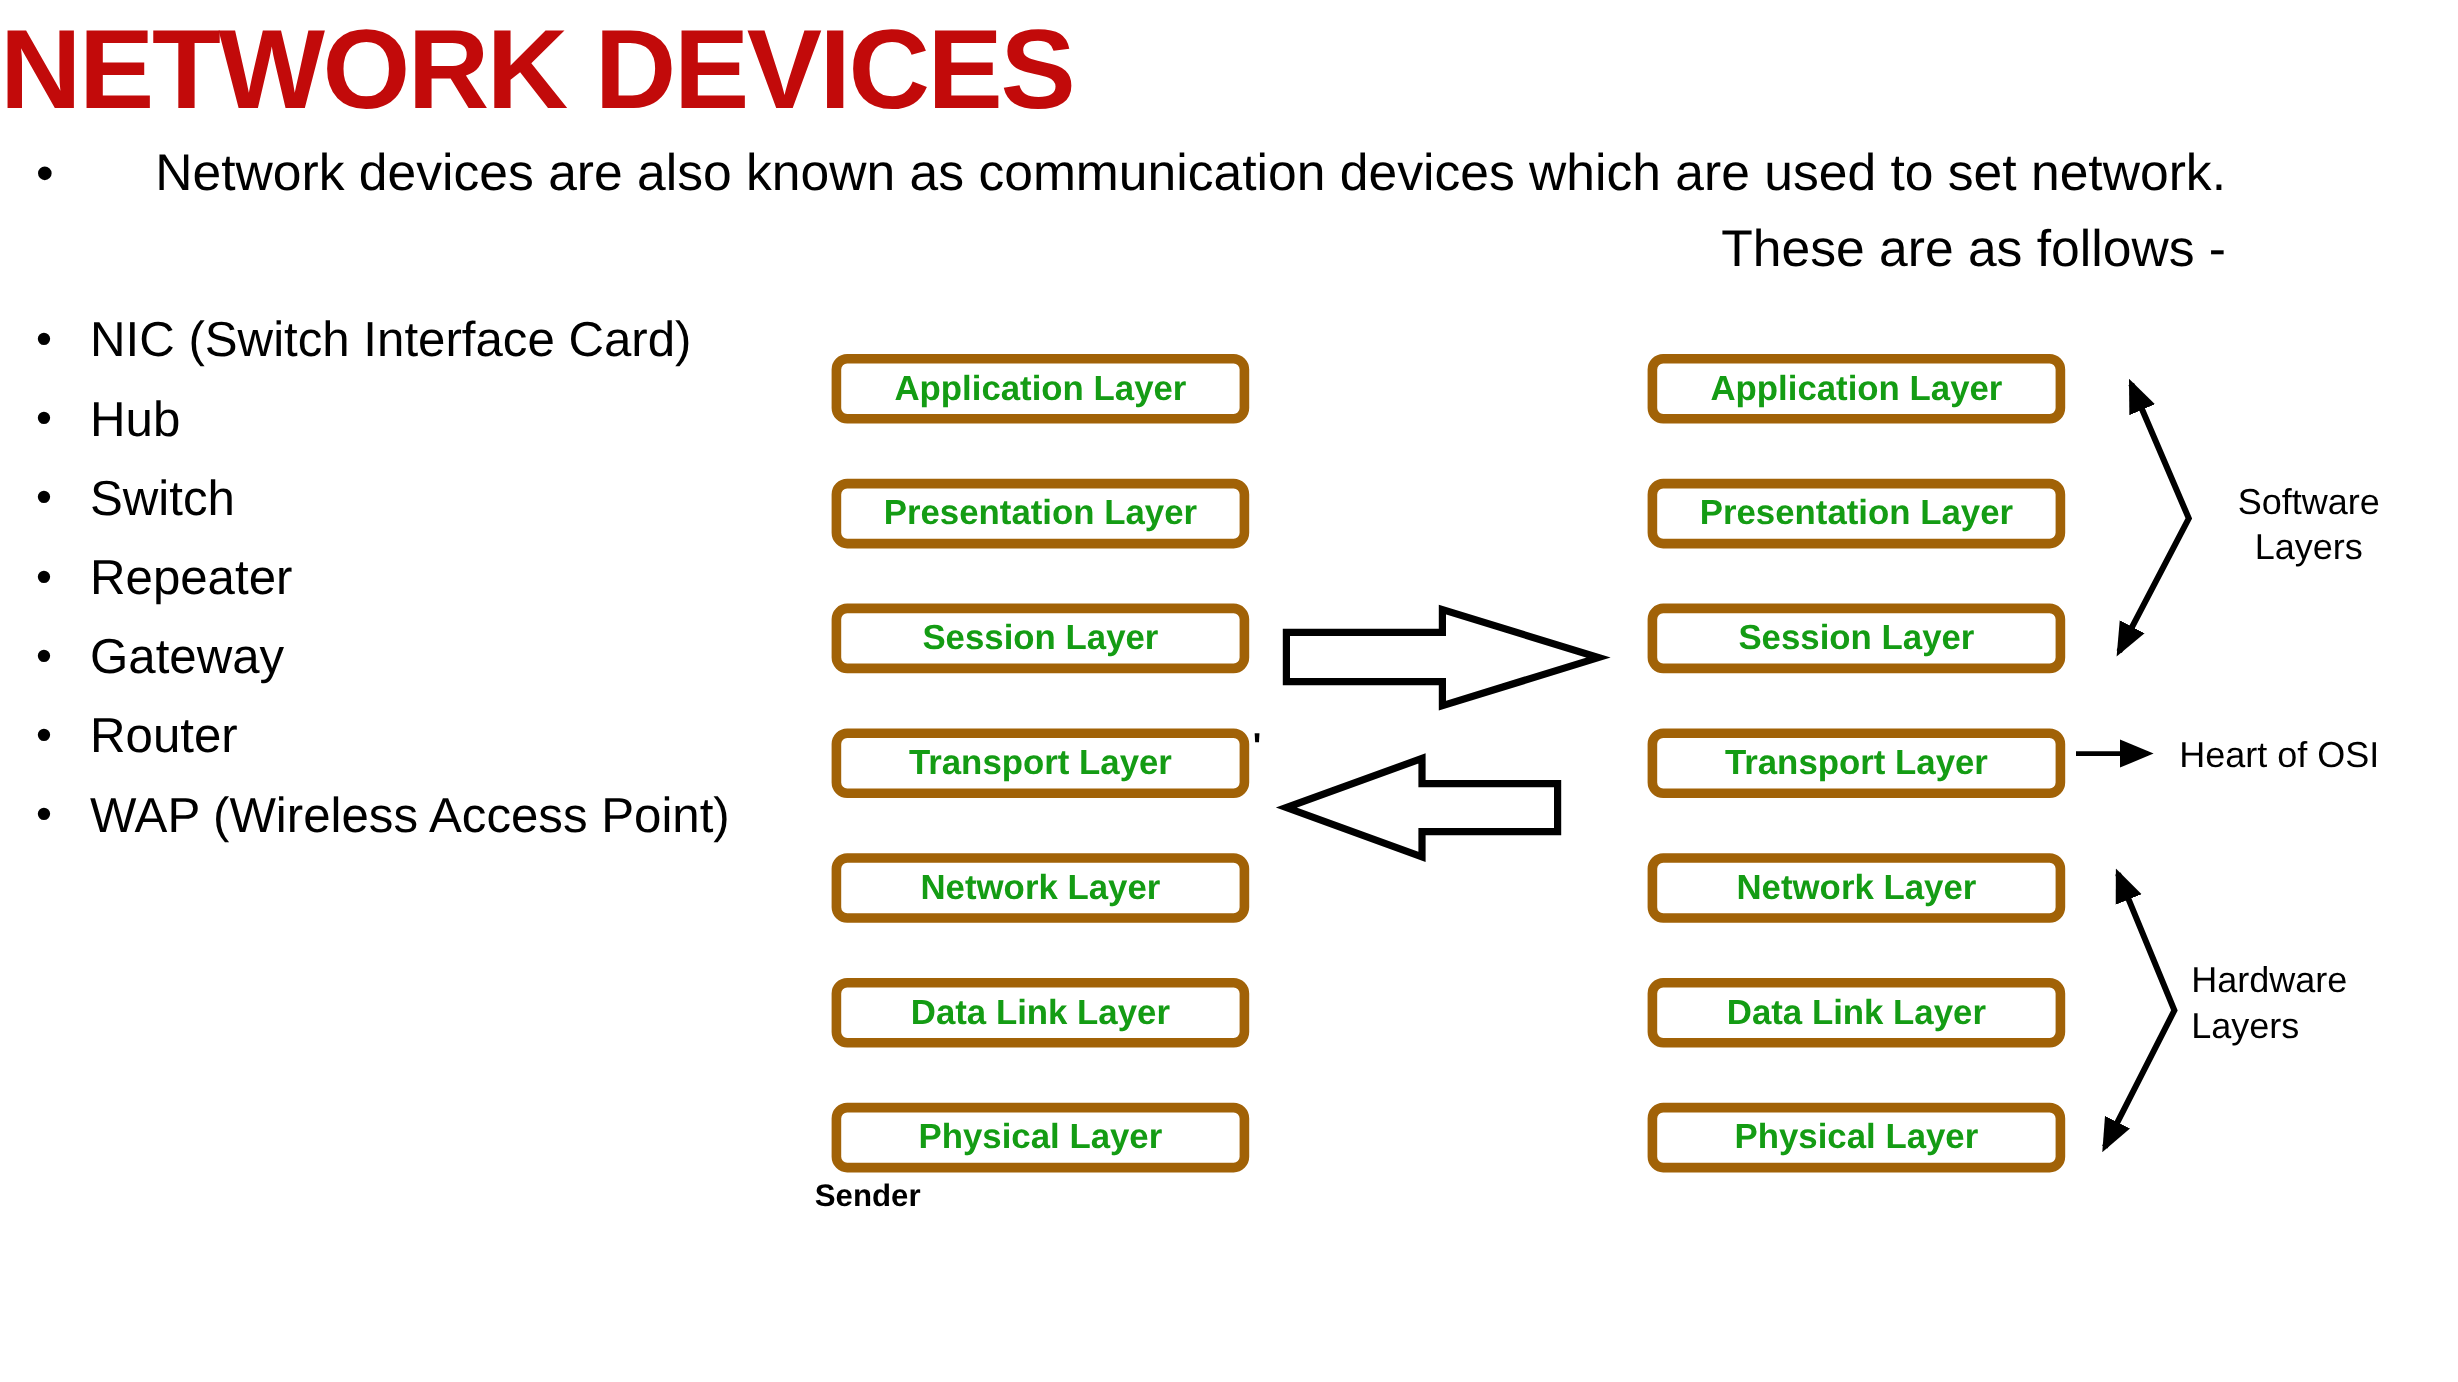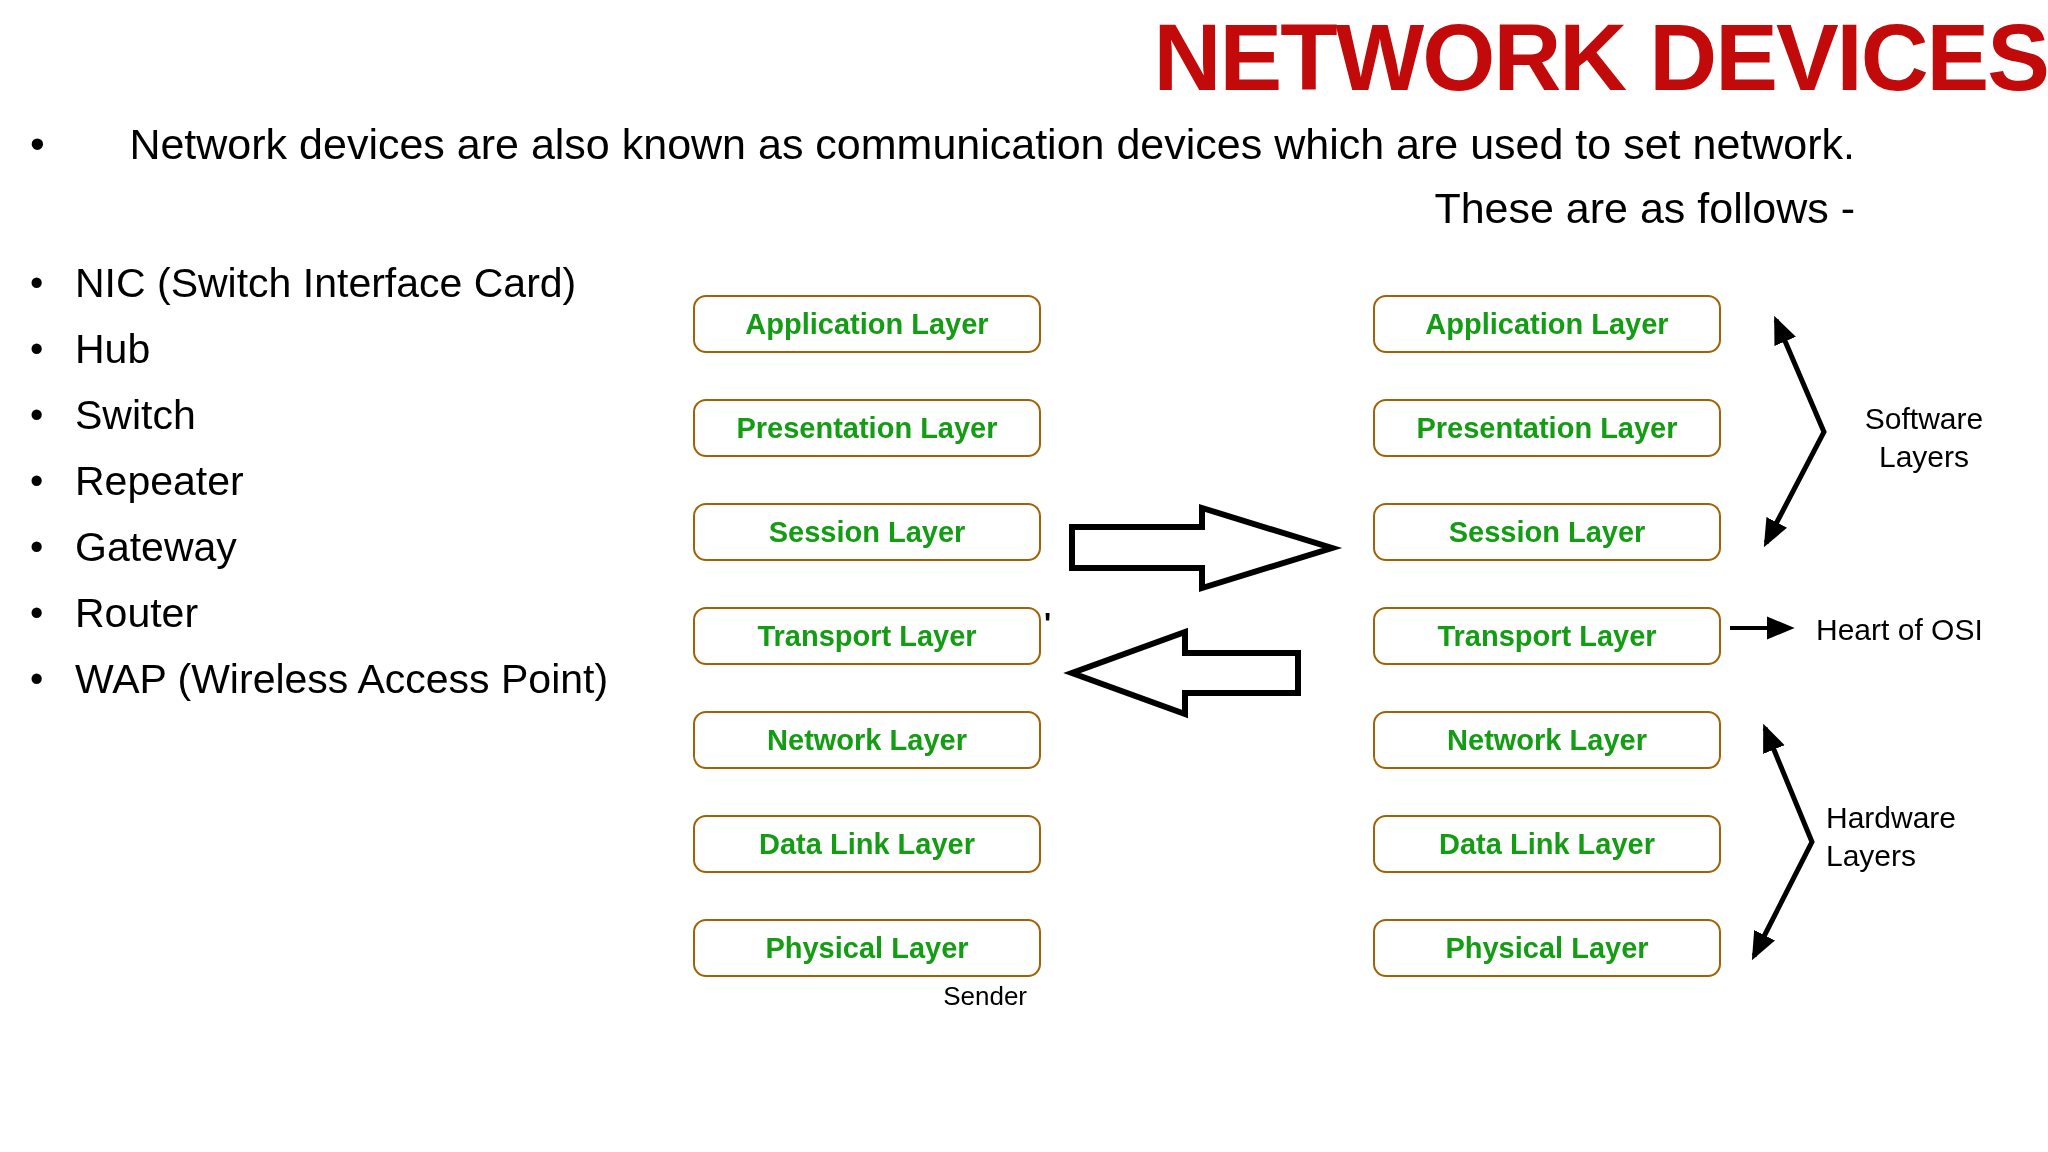--- a/index.html
+++ b/index.html
@@ -2,40 +2,40 @@
 <html style="--title-red: #c20a0a; --layer-green: #149c14; --ink-black: #000000;"><head>
 <meta charset="utf-8">
 <style>
   html,body{margin:0;padding:0;background:#ffffff;}
   .page{
     position:relative;width:2048px;height:1152px;background:#ffffff;
     font-family:"Liberation Sans",sans-serif;color:var(--ink-black,#000);
     overflow:hidden;
   }
   .title{
-    position:absolute;top:4px;left:0;width:100%;margin:0;text-align:right;
+    position:absolute;top:4px;left:0;width:100%;margin:0;text-align:left;
     font-size:94px;font-weight:800;letter-spacing:-2px;color:var(--title-red,#c20a0a);
   }
   .intro{position:absolute;left:30px;top:112px;display:flex;}
   .dot{flex:0 0 45px;font-size:42px;line-height:64px;}
   .intro-text{margin:0;font-size:43px;line-height:64px;max-width:1780px;text-align:right;}
   .devices{position:absolute;left:30px;top:250px;}
   .device{display:flex;align-items:center;height:66px;}
   .device .dot{line-height:66px;font-size:38px;}
   .device-label{font-size:41px;}
   .col{position:absolute;width:348px;}
   .col-left{left:693px;top:295px;}
   .col-right{left:1373px;top:295px;}
   .layer-box{
     box-sizing:border-box;height:58px;margin-bottom:46px;background:#ffffff;
-    border:2px solid #a16207;border-radius:13px;
+    border:8px solid #a16207;border-radius:13px;
     display:flex;align-items:center;justify-content:center;
     font-size:29px;font-weight:700;color:var(--layer-green,#149c14);
   }
-  .caption{position:absolute;width:348px;text-align:right;font-size:26px;font-weight:400;}
+  .caption{position:absolute;width:348px;text-align:left;font-size:26px;font-weight:700;}
   .caption-sender{left:679px;top:981px;}
   .caption-receiver{left:1373px;top:979px;}
   .side-label{position:absolute;font-size:30px;font-weight:500;line-height:38px;}
   .software-label{left:1849px;top:400px;width:150px;text-align:center;}
   .hardware-label{left:1826px;top:799px;width:150px;}
   .heart-label{left:1816px;top:611px;white-space:nowrap;}
   .stray{position:absolute;left:1044px;top:606px;font-size:30px;font-weight:700;}
   .overlay{position:absolute;left:0;top:0;width:2048px;height:1152px;pointer-events:none;}
   .overlay .block{fill:#ffffff;stroke:#000;stroke-width:6;stroke-linejoin:miter;}
   .overlay .span-arrow{fill:none;stroke:#000;stroke-width:5;}

